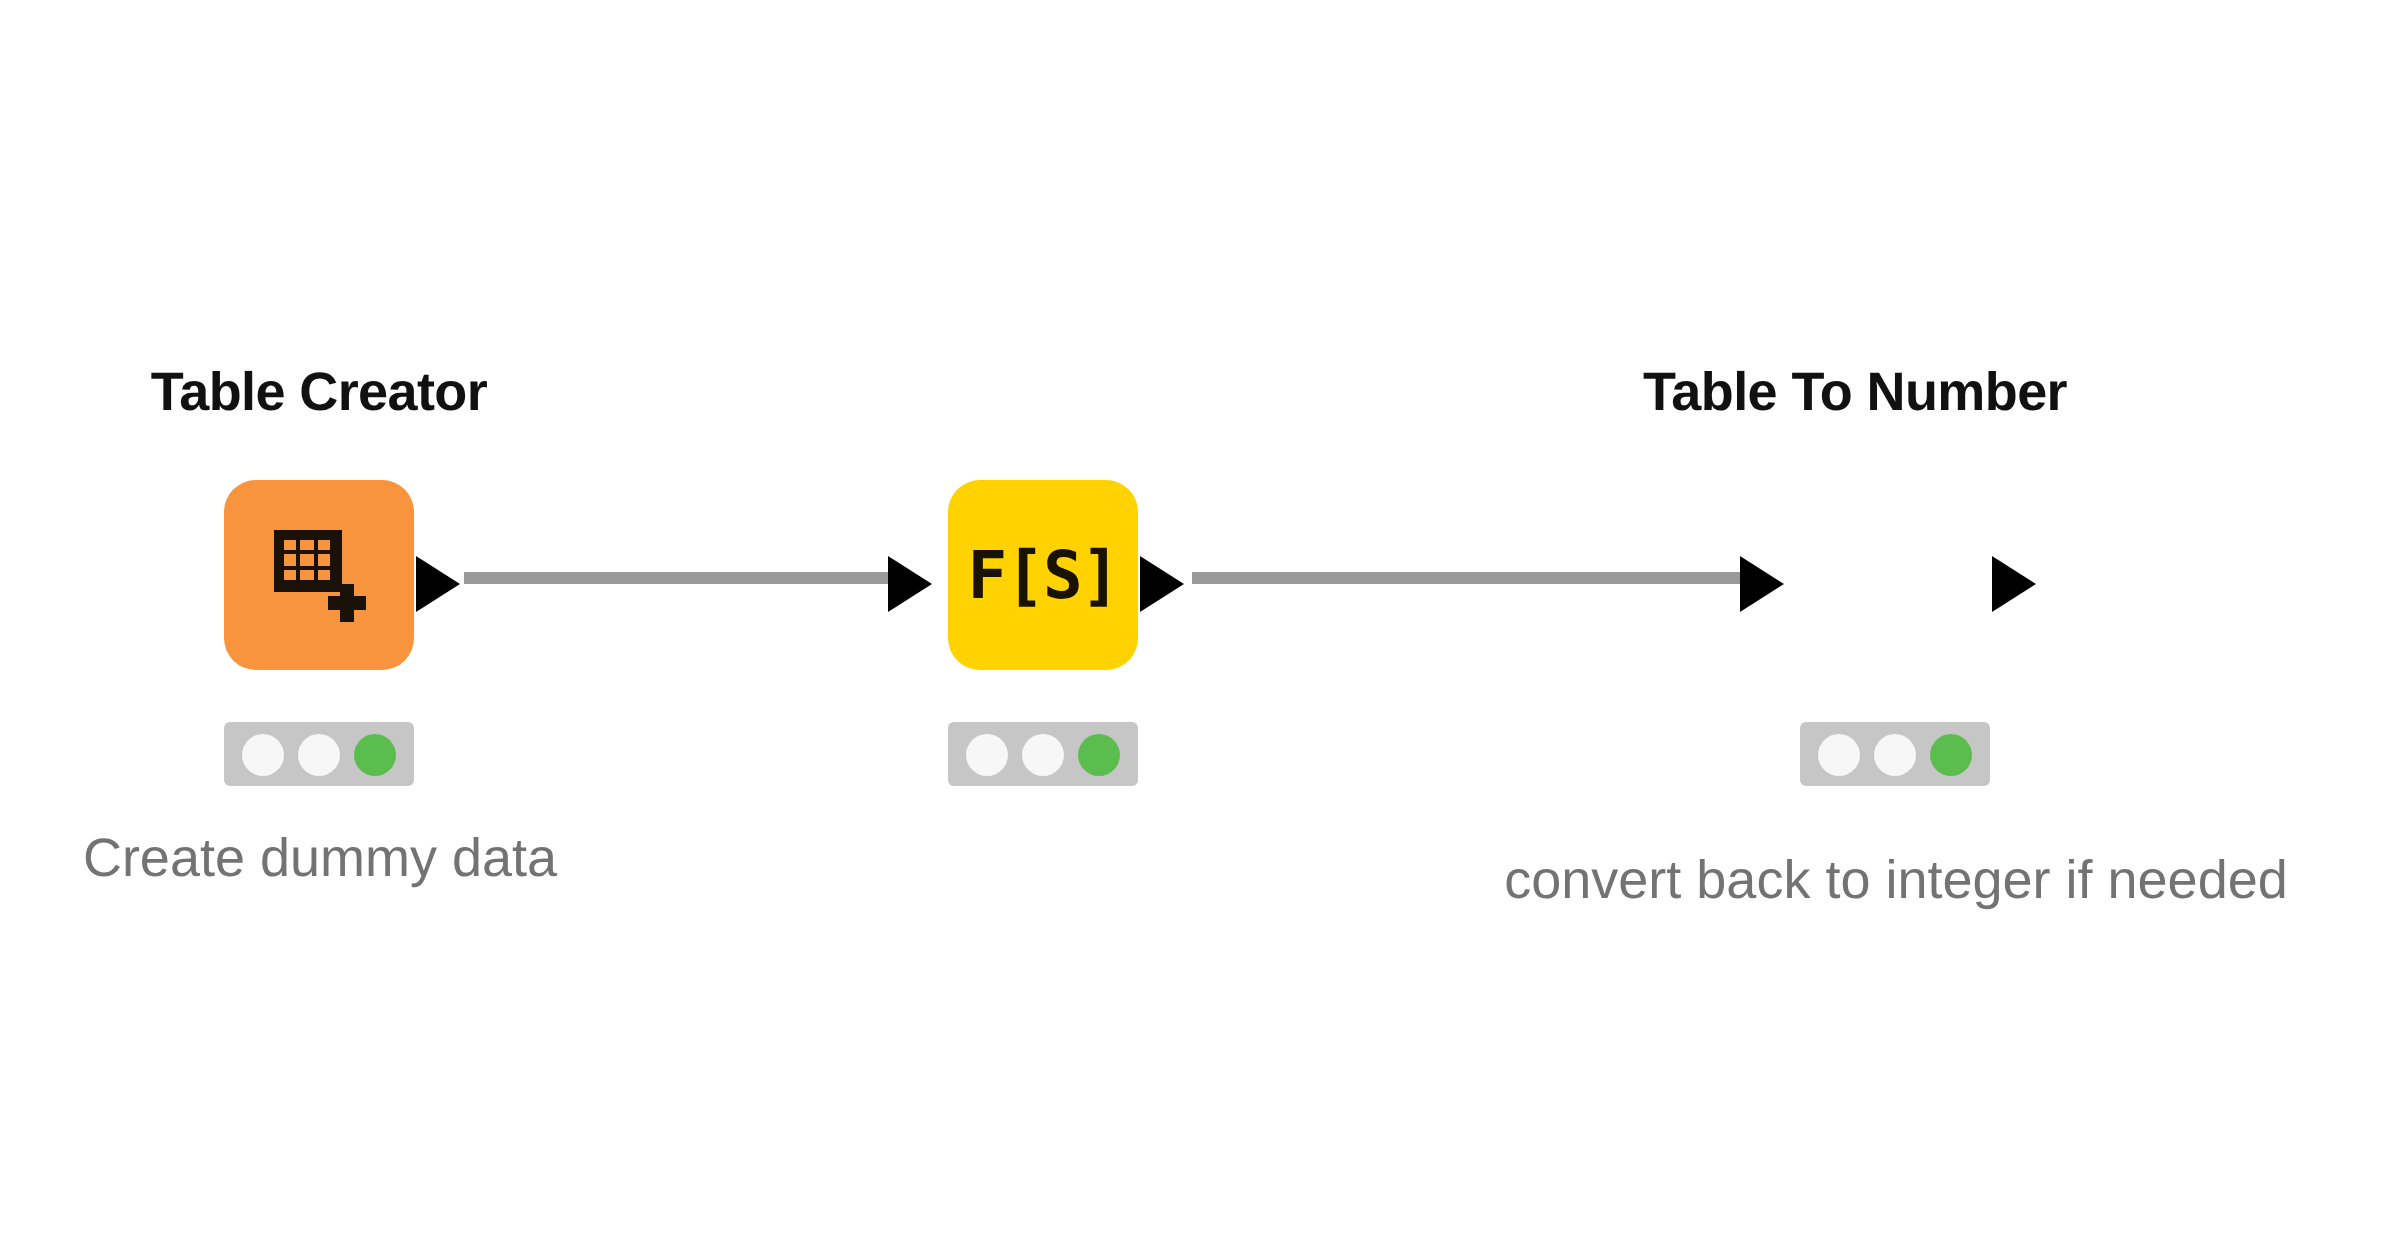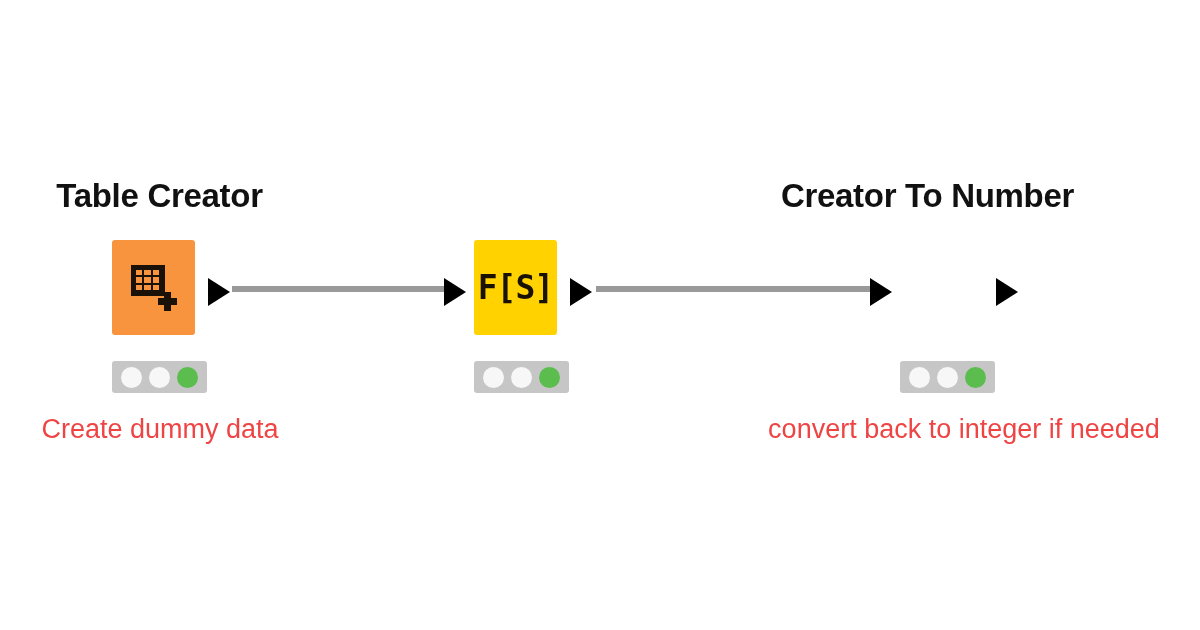--- a/index.html
+++ b/index.html
@@ -28,34 +28,34 @@
     top: 0;
     height: 630px;
   }
 
   .node-title {
     position: absolute;
     top: 180px;
     left: 0;
     width: 100%;
     text-align: center;
-    font-size: 33px;
+    font-size: 27px;
     font-weight: bold;
     color: #111111;
     letter-spacing: -0.3px;
     white-space: nowrap;
     line-height: 32px;
   }
 
   .node-body {
     position: absolute;
     top: 240px;
-    width: 83px;
+    width: 95px;
     height: 95px;
-    border-radius: 3px;
+    border-radius: 16px;
     box-sizing: border-box;
   }
   .node-body.orange { background: #f8943d; }
   .node-body.yellow { background: #ffd200; }
 
   .node-glyph {
     position: absolute;
     left: 0; top: 0;
     width: 100%;
     height: 100%;
@@ -165,21 +165,21 @@
   .led.off { background: #f7f7f7; }
   .led.on  { background: #5cbd4f; }
 
   .node-caption {
     position: absolute;
     top: 412px;
     left: 50%;
     transform: translateX(-50%);
     font-size: 27px;
     font-weight: normal;
-    color: #ef4444;
+    color: #737373;
     white-space: nowrap;
     line-height: 34px;
   }
 </style>
 </head>
 <body>
 
 <div id="canvas">
 
   <div class="connector" style="left:232px; width:212px;"></div>
@@ -235,28 +235,28 @@
     <div class="status-bar" style="left:119px;">
       <span class="led off"></span>
       <span class="led off"></span>
       <span class="led on"></span>
     </div>
 
   </div>
 
   <div class="node-group" style="left:780px; width:295px;">
 
-    <div class="node-title">Creator To Number</div>
+    <div class="node-title">Table To Number</div>
 
 
     <div class="port" style="left:90px;"></div>
     <div class="port" style="left:216px;"></div>
 
     <div class="status-bar" style="left:120px;">
       <span class="led off"></span>
       <span class="led off"></span>
       <span class="led on"></span>
     </div>
 
-    <div class="node-caption" style="left:184px;">convert back to integer if needed</div>
+    <div class="node-caption" style="left:168px;margin-top:11px;">convert back to integer if needed</div>
   </div>
 
 </div>
 
 </body></html>

